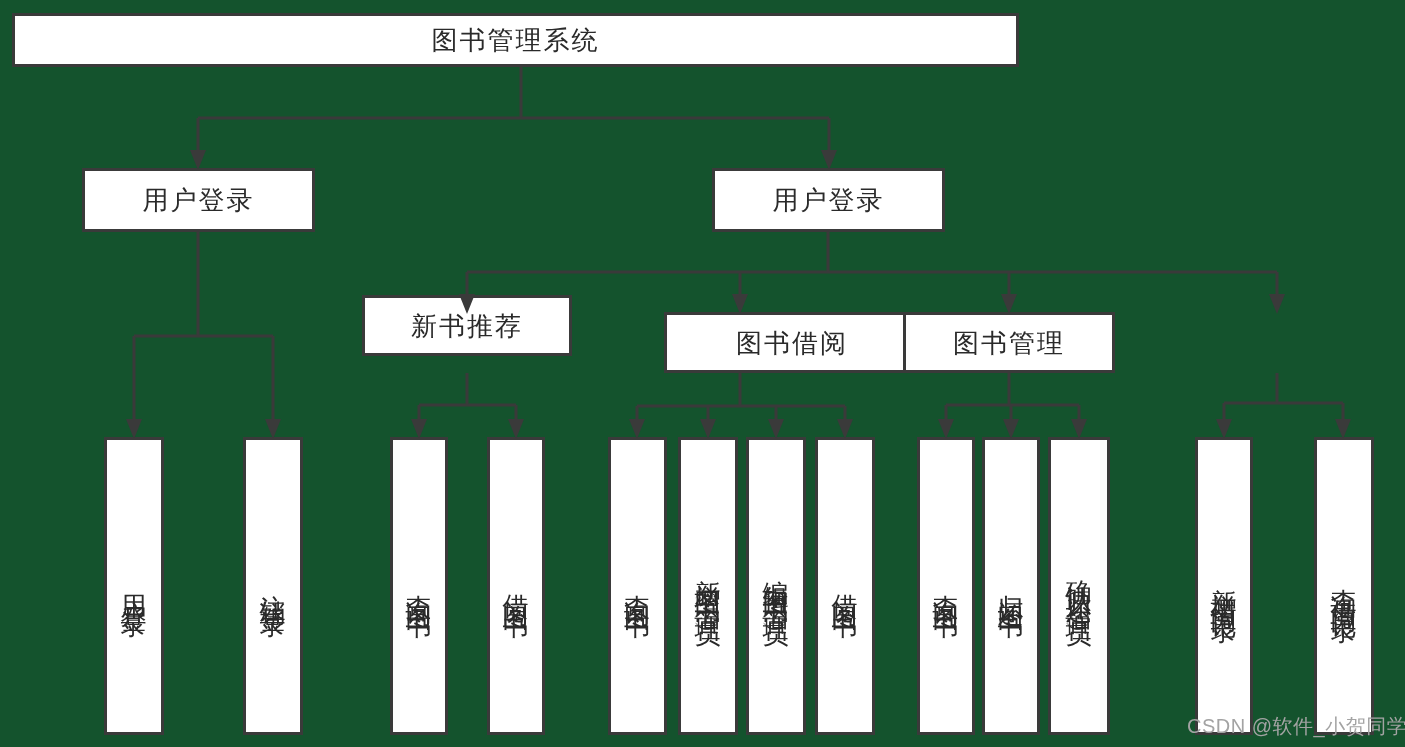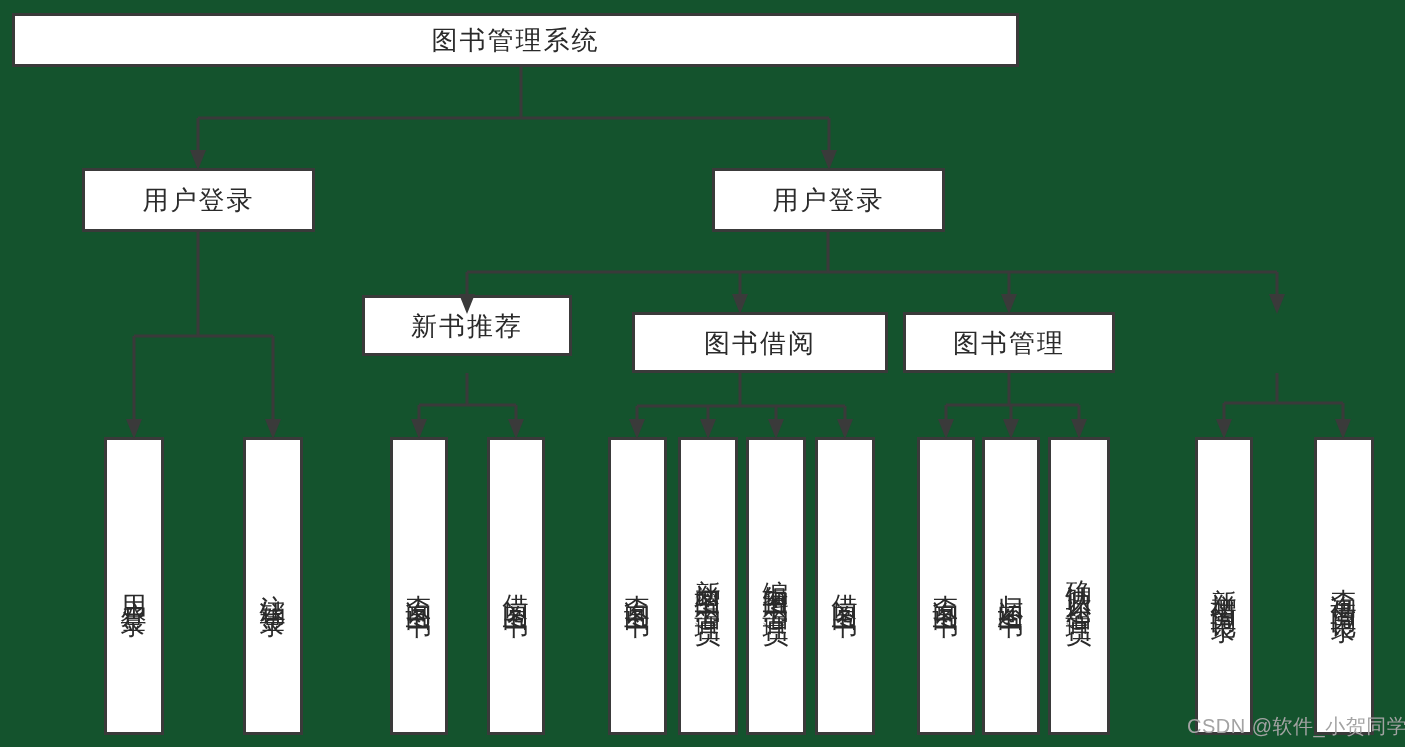--- a/index.html
+++ b/index.html
@@ -66,21 +66,21 @@
   <div class="node hnode" style="left:82px; top:168px; width:233px; height:64px;">
     <span class="label">用户登录</span>
   </div>
   <div class="node hnode" style="left:712px; top:168px; width:233px; height:64px;">
     <span class="label">用户登录</span>
   </div>
 
   <div class="node hnode" style="left:362px; top:295px; width:210px; height:61px;">
     <span class="label">新书推荐</span>
   </div>
-  <div class="node hnode" style="left:632px; top:312px; width:256px; height:61px;">
+  <div class="node hnode" style="left:664px; top:312px; width:256px; height:61px;">
     <span class="label">图书借阅</span>
   </div>
   <div class="node hnode" style="left:903px; top:312px; width:212px; height:61px;">
     <span class="label">图书管理</span>
   </div>
 
   <div class="node vnode" style="left:104px; top:437px; width:60px; height:298px;">
     <span class="label">用户登录</span>
   </div>
   <div class="node vnode" style="left:243px; top:437px; width:60px; height:298px;">

